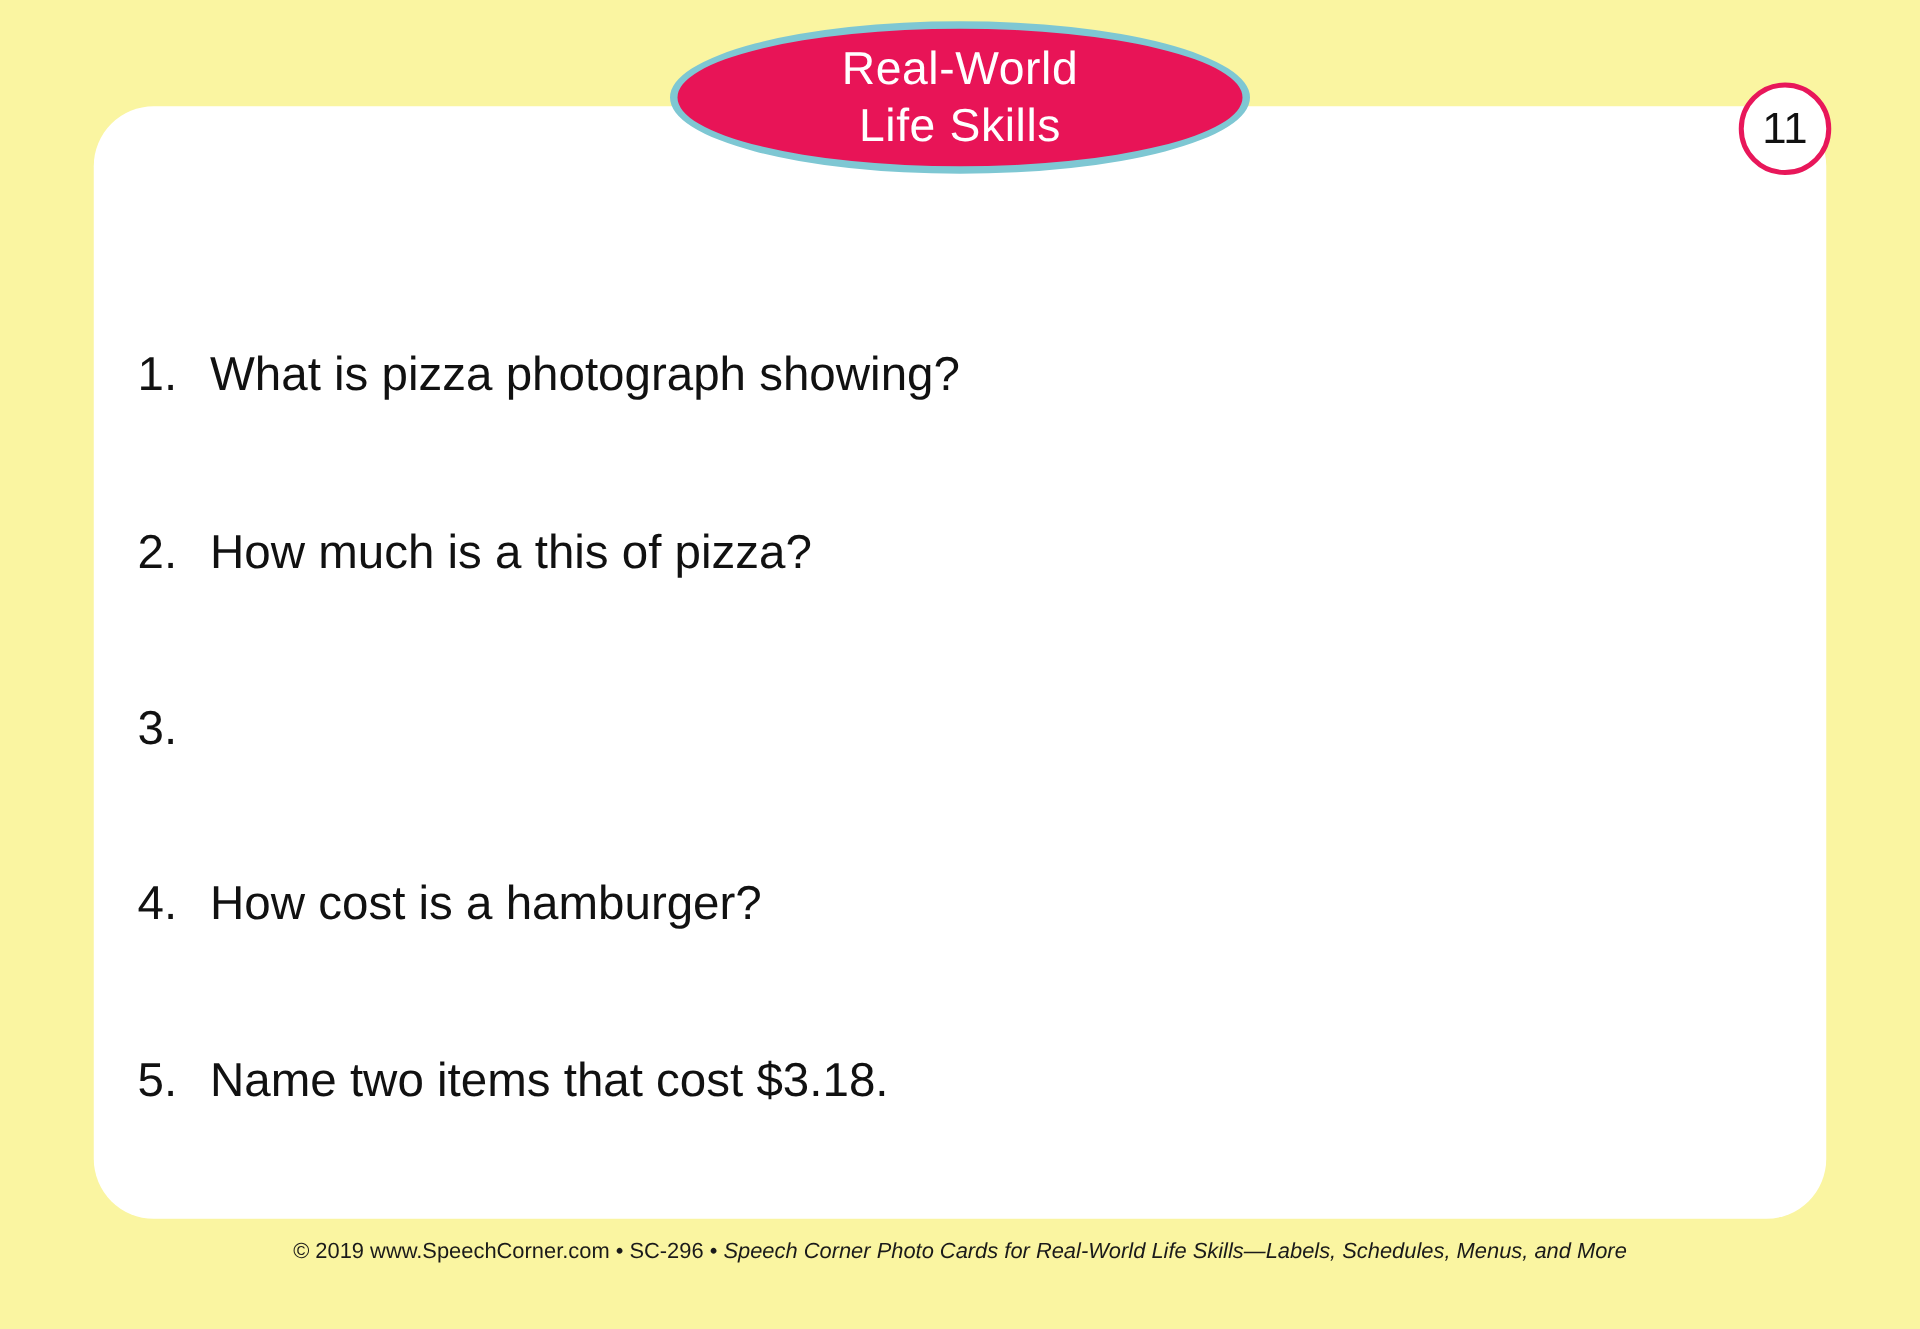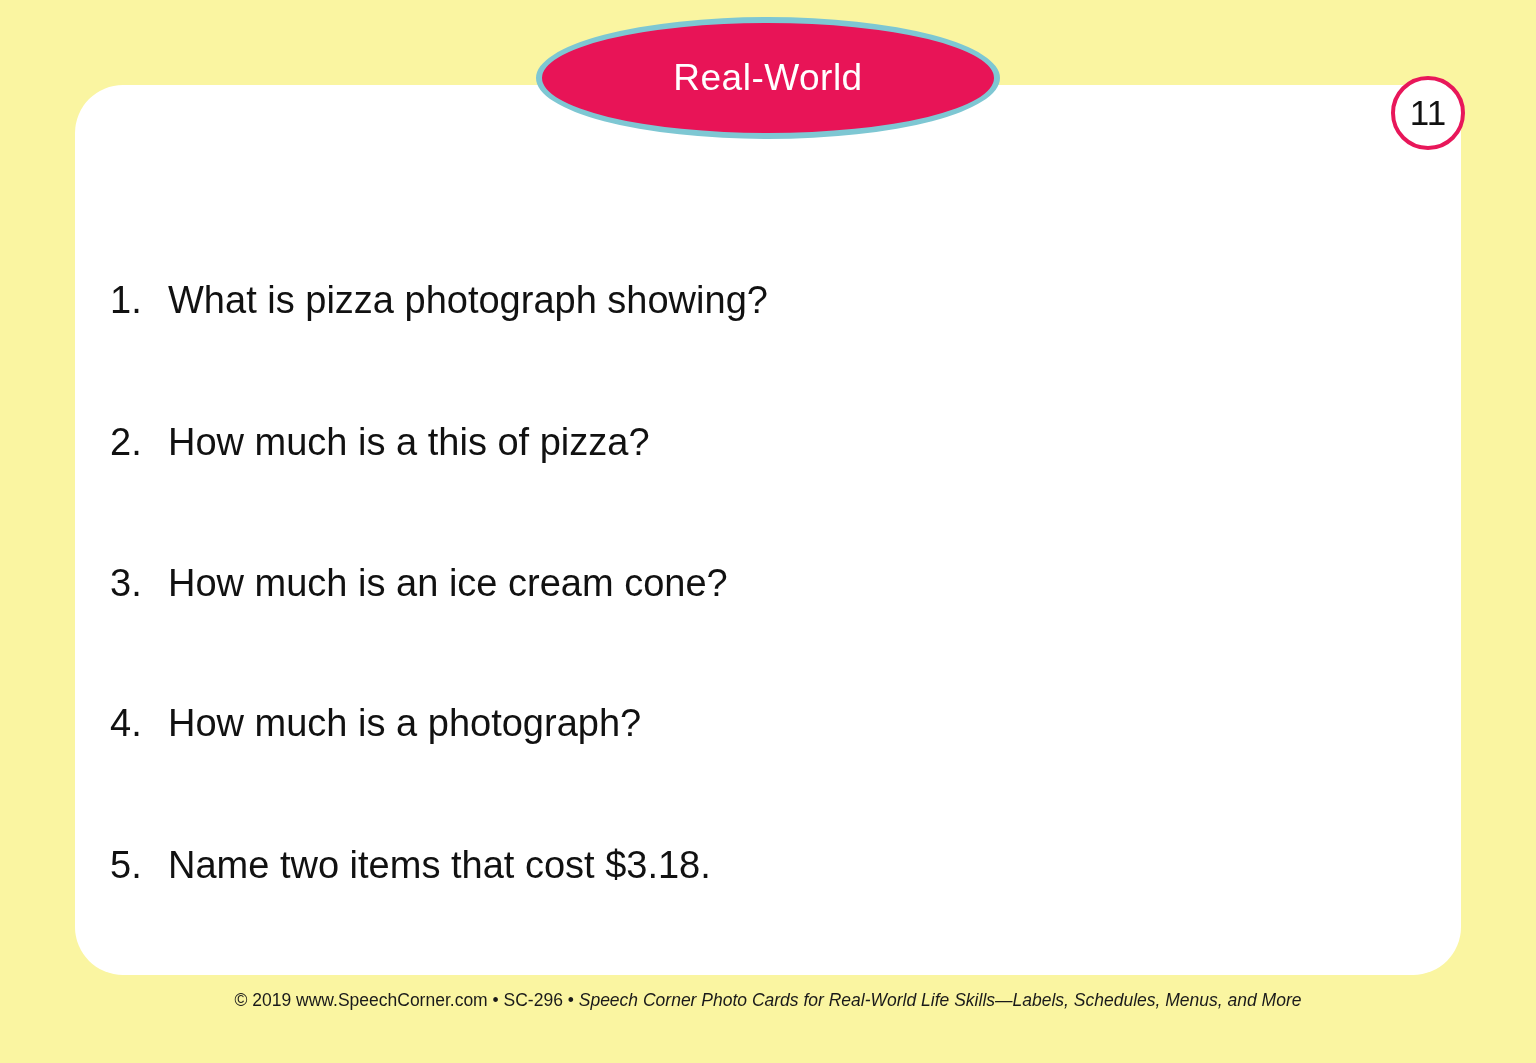--- a/index.html
+++ b/index.html
@@ -43,21 +43,21 @@
   .badge-line {
     color: #ffffff;
     font-size: 37px;
     line-height: 46px;
     font-weight: 400;
     letter-spacing: 0.5px;
   }
   .number-circle {
     position: absolute;
     left: 1391px;
-    top: 76px;
+    top: 66px;
     width: 74px;
     height: 74px;
     border-radius: 50%;
     background: #ffffff;
     border: 4px solid #e8175a;
     display: flex;
     align-items: center;
     justify-content: center;
     z-index: 4;
   }
@@ -97,44 +97,44 @@
 </style>
 </head>
 <body style="background: rgb(250, 245, 161);">
 
 <div class="page">
 
   <div class="card"></div>
 
   <div class="badge" style="background: rgb(232, 20, 87); border-color: rgb(126, 199, 211);">
     <span class="badge-line">Real-World</span>
+    <span class="badge-line">Life Skills</span>
   </div>
 
   <div class="number-circle" style="border-color: rgb(232, 23, 90);">
     <span>11</span>
   </div>
 
   <div class="question q1">
     <span class="q-num">1.</span>
     <span class="q-text">What is pizza photograph showing?</span>
   </div>
 
   <div class="question q2">
     <span class="q-num">2.</span>
     <span class="q-text">How much is a this of pizza?</span>
   </div>
 
   <div class="question q3">
     <span class="q-num">3.</span>
-    <span class="q-text">How much is an ice cream cone?</span>
   </div>
 
   <div class="question q4">
     <span class="q-num">4.</span>
-    <span class="q-text">How much is a photograph?</span>
+    <span class="q-text">How cost is a hamburger?</span>
   </div>
 
   <div class="question q5">
     <span class="q-num">5.</span>
     <span class="q-text">Name two items that cost $3.18.</span>
   </div>
 
   <div class="footer">
     <span>© 2019 www.SpeechCorner.com • SC-296 • </span><span class="italic">Speech Corner Photo Cards for Real-World Life Skills—Labels, Schedules, Menus, and More</span>
   </div>

